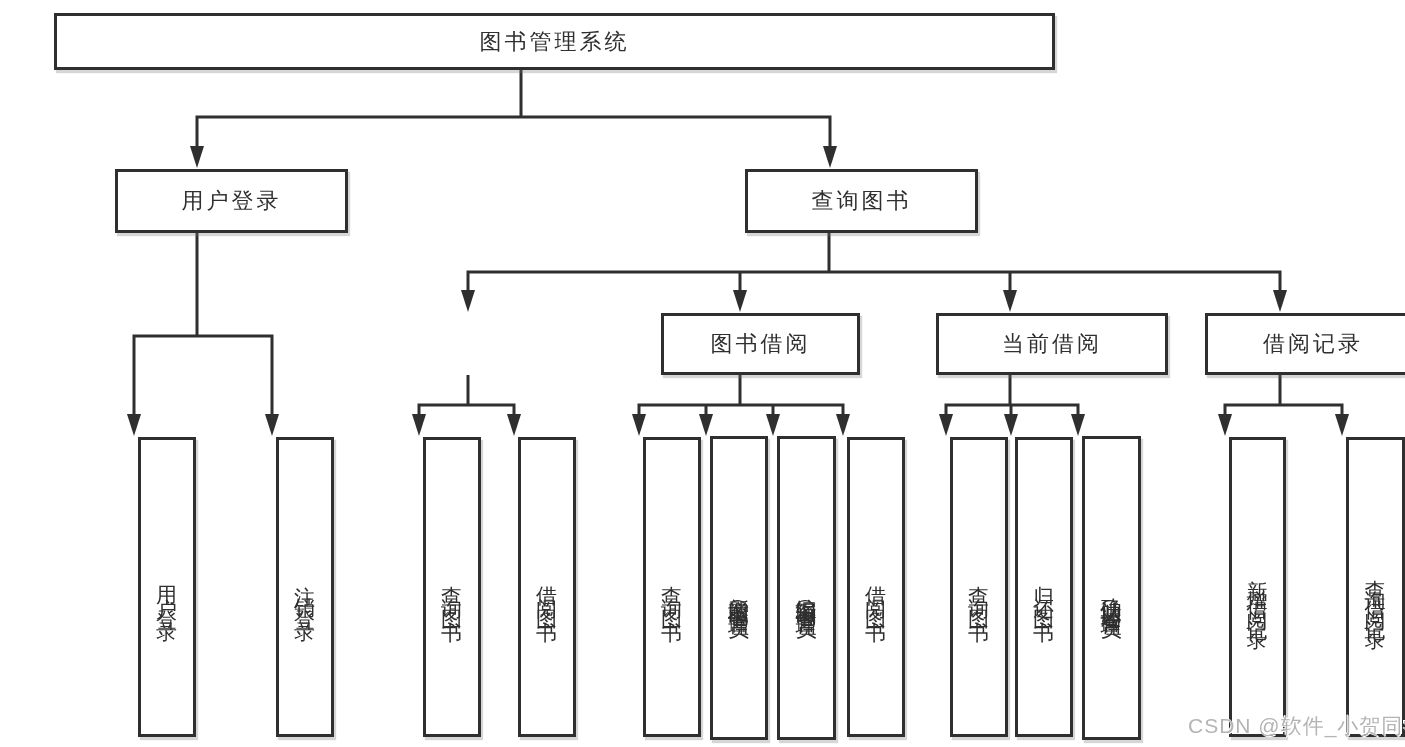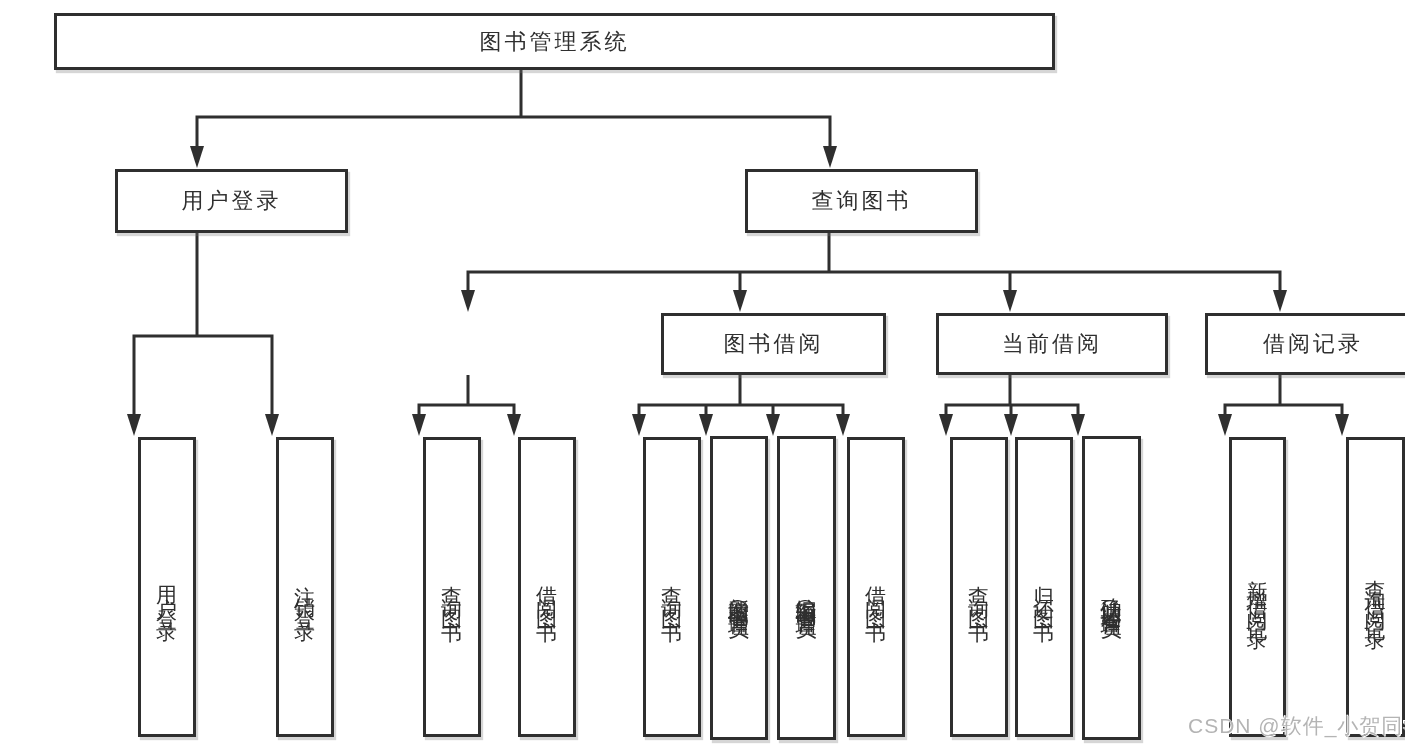--- a/index.html
+++ b/index.html
@@ -31,21 +31,21 @@
     color: #2f2f2f;
     text-align: center;
     margin-left: 33px;
   }
   .box span { white-space: nowrap; }
   
   .b-root  { left: 21px;   top: 13px;  width: 1001px; height: 57px; }
   .b-login { left: 82px;   top: 169px; width: 233px;  height: 64px; }
   .b-mgmt  { left: 712px;  top: 169px; width: 233px;  height: 64px; }
   .b-nbr   { left: 362px;  top: 313px; width: 213px;  height: 62px; }
-  .b-bb    { left: 628px;  top: 313px; width: 225px;  height: 62px; }
+  .b-bb    { left: 628px;  top: 313px; width: 199px;  height: 62px; }
   .b-cb    { left: 903px;  top: 313px; width: 232px;  height: 62px; }
   .b-br    { left: 1172px; top: 313px; width: 216px;  height: 62px; }
   
   .leaf { font-size: 21px; letter-spacing: 12px; }
   .leaf span {
     writing-mode: vertical-rl;
     text-orientation: mixed;
     line-height: 1;
     padding-top: 12px; 
   }

